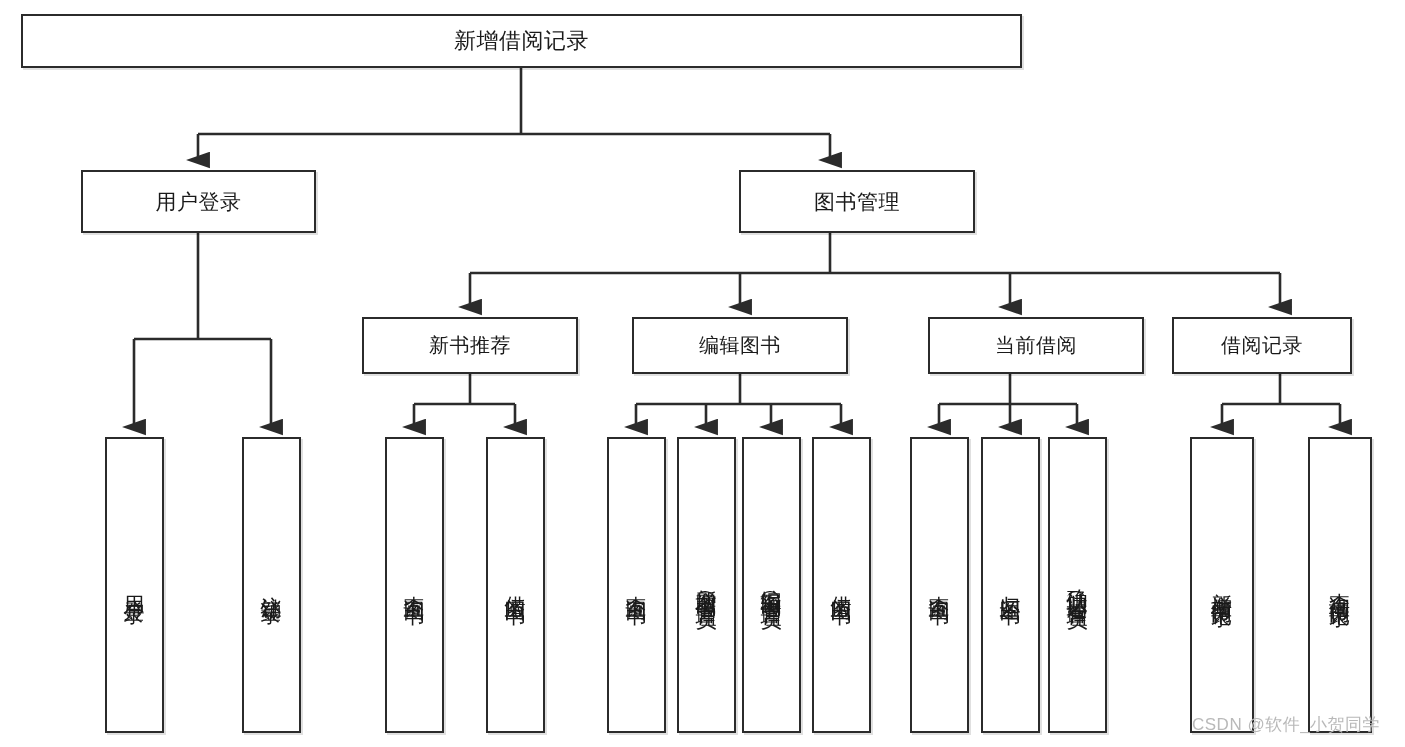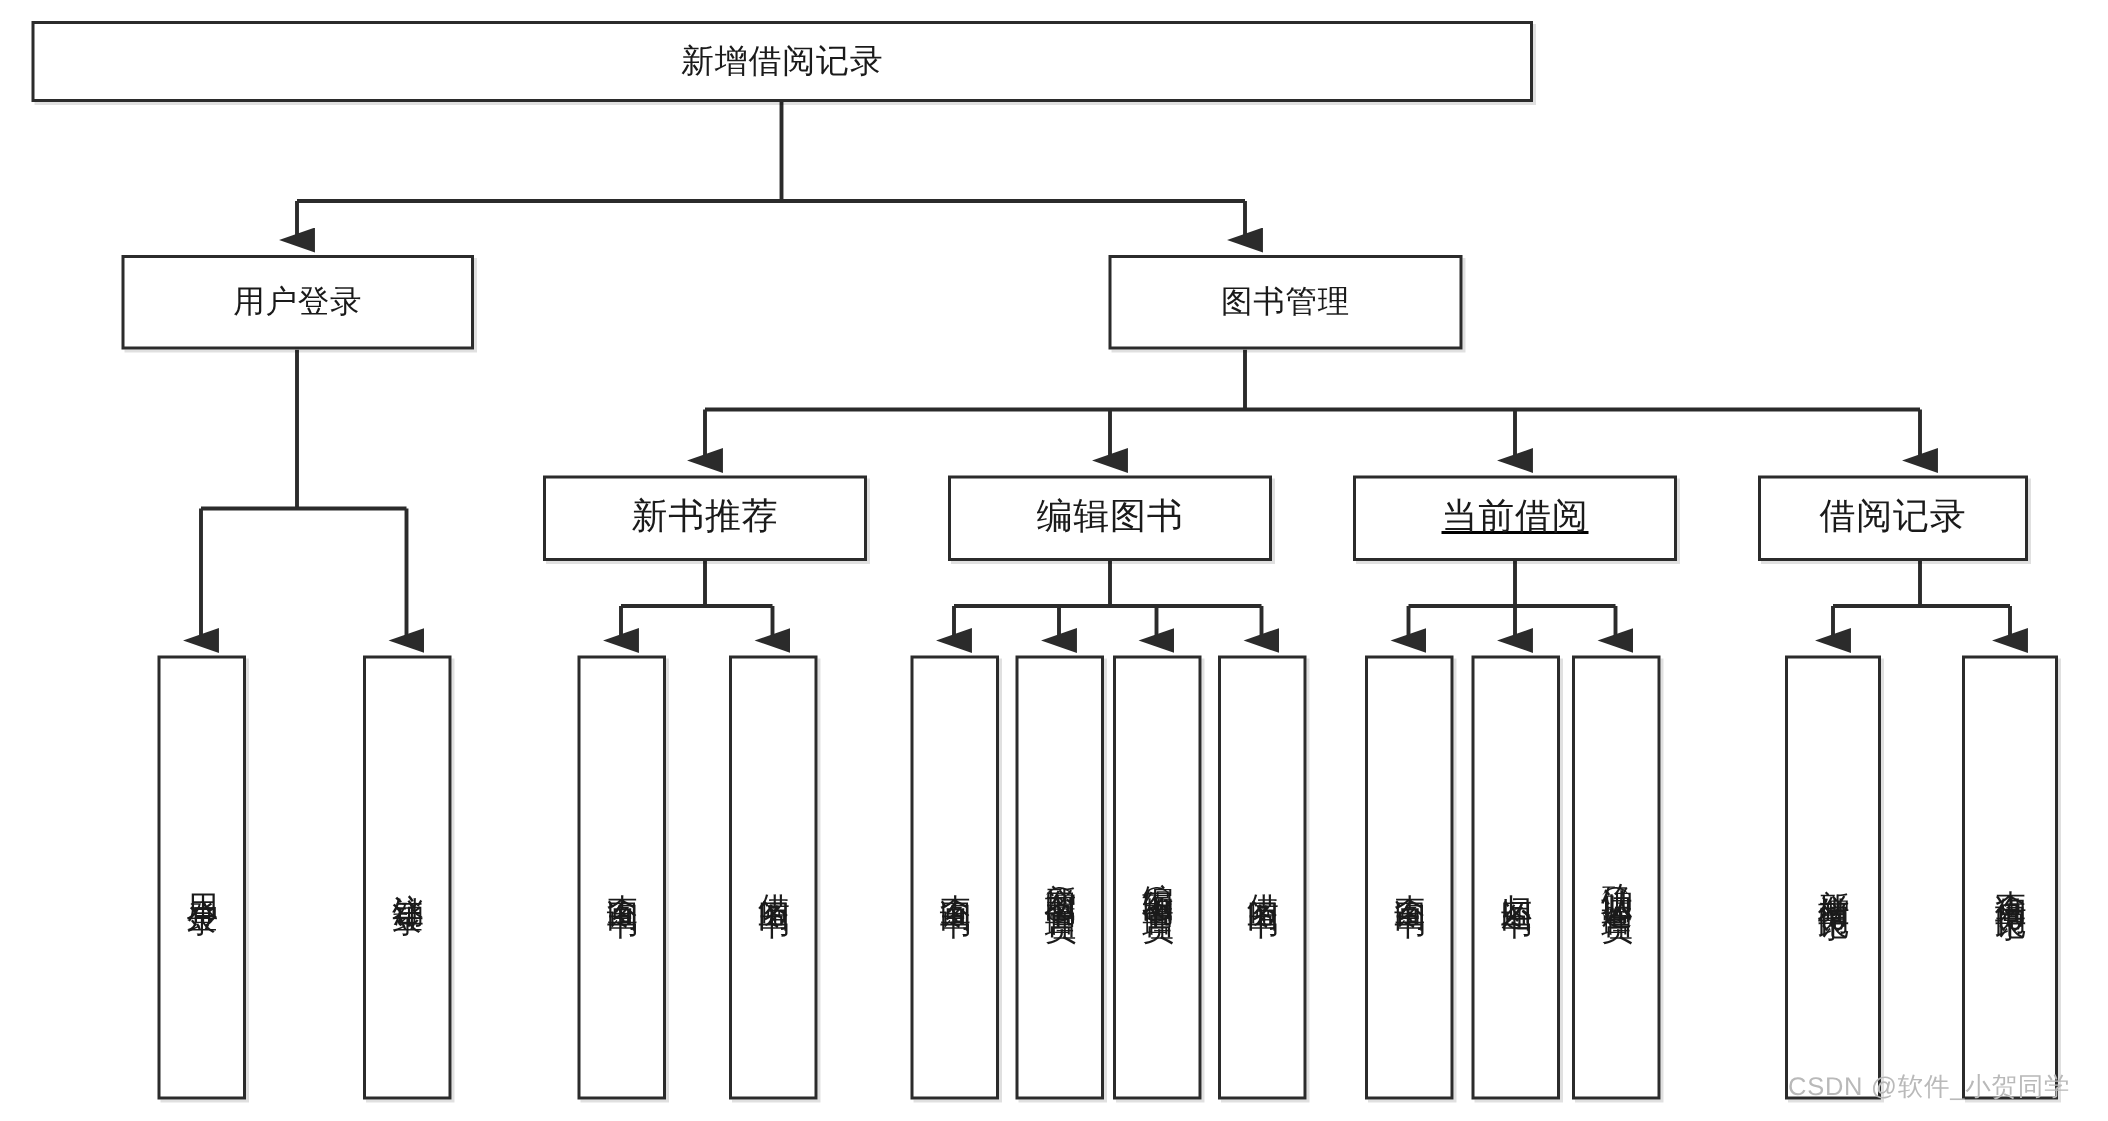--- a/index.html
+++ b/index.html
@@ -36,21 +36,21 @@
   }
   .node-label {
     color: #1a1a1a;
     line-height: 1.12;
     letter-spacing: 0.5px;
     text-align: center;
     white-space: nowrap;
   }
   .level-0 .node-label { font-size: 22px; }
   .level-1 .node-label { font-size: 21px; }
-  .level-2 .node-label { font-size: 24px; }
+  .level-2 .node-label { font-size: 20px; }
   .leaf .node-label {
     writing-mode: vertical-rl;
     text-orientation: upright;
     font-size: 21px;
     letter-spacing: 3px;
     line-height: 1;
     white-space: nowrap;
     max-height: 270px;
   }
   .watermark {
@@ -127,21 +127,21 @@
   <div class="node level-1" style="left:711px; top:170px; width:236px; height:63px;margin-left:28px;">
     <span class="node-label">图书管理</span>
   </div>
 
   <div class="node level-2" style="left:362px; top:317px; width:216px; height:57px;">
     <span class="node-label">新书推荐</span>
   </div>
   <div class="node level-2" style="left:632px; top:317px; width:216px; height:57px;">
     <span class="node-label">编辑图书</span>
   </div>
-  <div class="node level-2" style="left:902px; top:317px; width:216px; height:57px;text-decoration:underline;">
+  <div class="node level-2" style="left:928px; top:317px; width:216px; height:57px;">
     <span class="node-label">当前借阅</span>
   </div>
   <div class="node level-2" style="left:1172px; top:317px; width:180px; height:57px;">
     <span class="node-label">借阅记录</span>
   </div>
 
   <div class="node leaf" style="left:105px; top:437px; width:59px; height:296px;">
     <span class="node-label">用户登录</span>
   </div>
   <div class="node leaf" style="left:242px; top:437px; width:59px; height:296px;">

